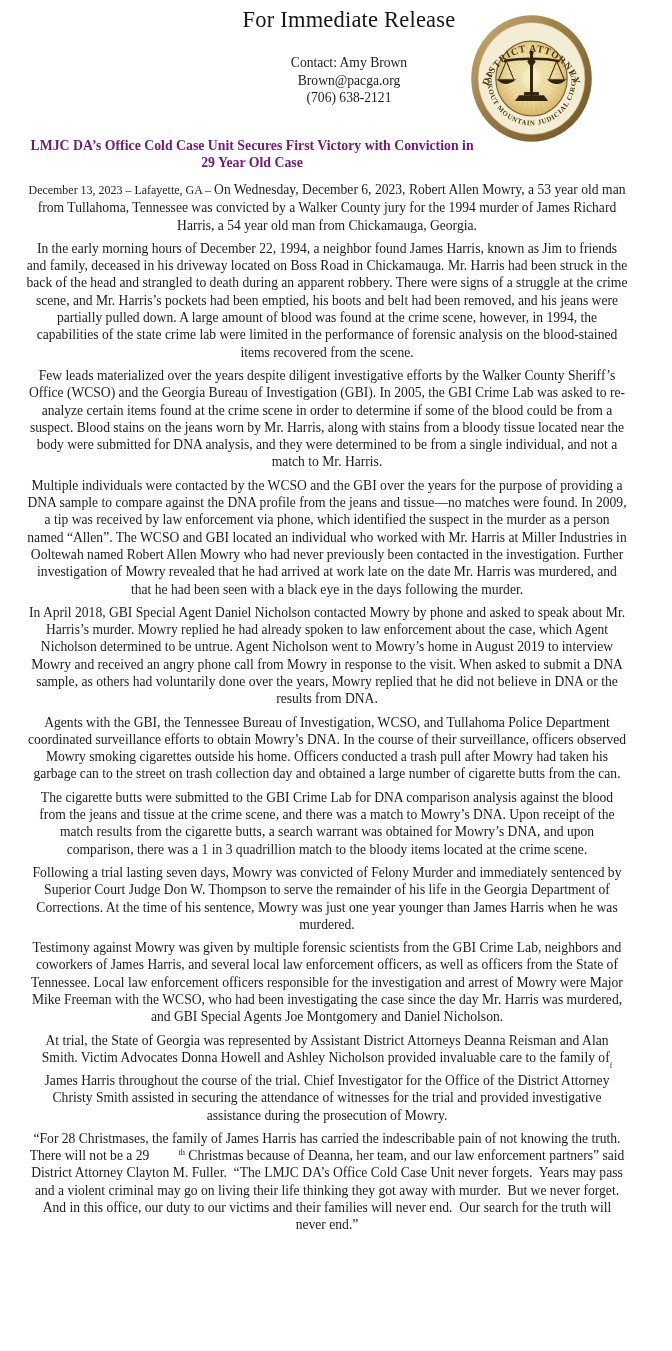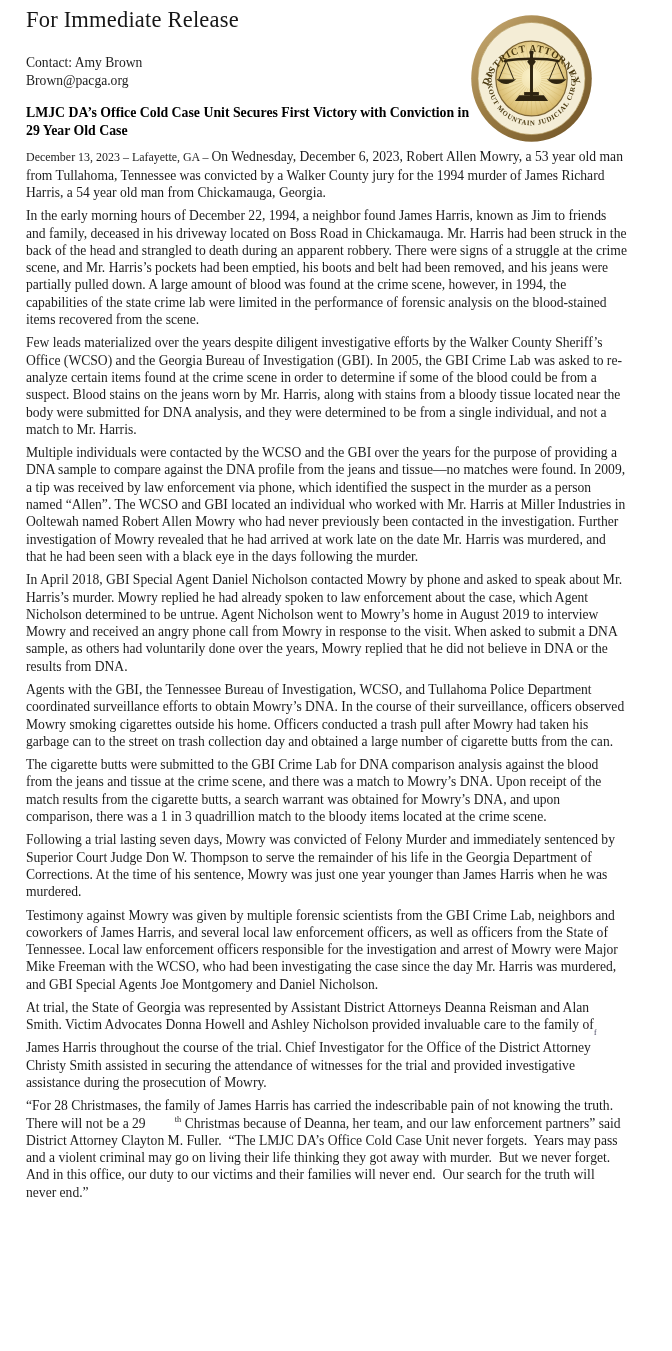--- a/index.html
+++ b/index.html
@@ -9,41 +9,42 @@
     background: #ffffff;
     color: #1c1c1c;
     font-family: "Liberation Serif", "DejaVu Serif", serif;
     overflow: hidden;
     position: relative;
   }
   .page {
     position: relative;
     width: 672px;
     height: 1351px;
+    text-align: center;
   }
   .release-title {
     margin: 0;
     padding: 7px 0 0 26px;
     font-size: 22.5px;
     font-weight: normal;
     letter-spacing: 0.2px;
     color: #161616;
   }
   .contact-block {
     margin: 21px 0 12px 26px;
     font-size: 13.6px;
     line-height: 17.6px;
   }
   .headline {
-    margin: 15px 0 0 26px;
+    margin: 30px 0 0 26px;
     max-width: 452px;
     font-size: 13.8px;
     line-height: 17.6px;
     font-weight: bold;
-    color: #000000;
+    color: #701a75;
   }
   .body-text {
     margin: 9px 0 9px 26px;
     width: 602px;
     font-size: 13.6px;
     line-height: 17.3px;
   }
   .para {
     margin: 0 0 6px 0;
     white-space: pre-wrap;
@@ -74,20 +75,21 @@
 </head>
 <body>
 
 <div class="page">
 
   <h1 class="release-title">For Immediate Release</h1>
 
   <div class="contact-block">
     <div>Contact: Amy Brown</div>
     <div>Brown@pacga.org</div>
+    <div>(706) 638-2121</div>
   </div>
 
   <div class="headline">LMJC DA’s Office Cold Case Unit Secures First Victory with Conviction in 29 Year Old Case</div>
 
   <div class="seal">
     <svg viewBox="0 0 200 200" preserveAspectRatio="none">
       <defs>
         <linearGradient id="ringGrad" x1="0%" y1="0%" x2="100%" y2="100%">
           <stop offset="0%" stop-color="#cdb078"></stop>
           <stop offset="45%" stop-color="#9a7b42"></stop>

